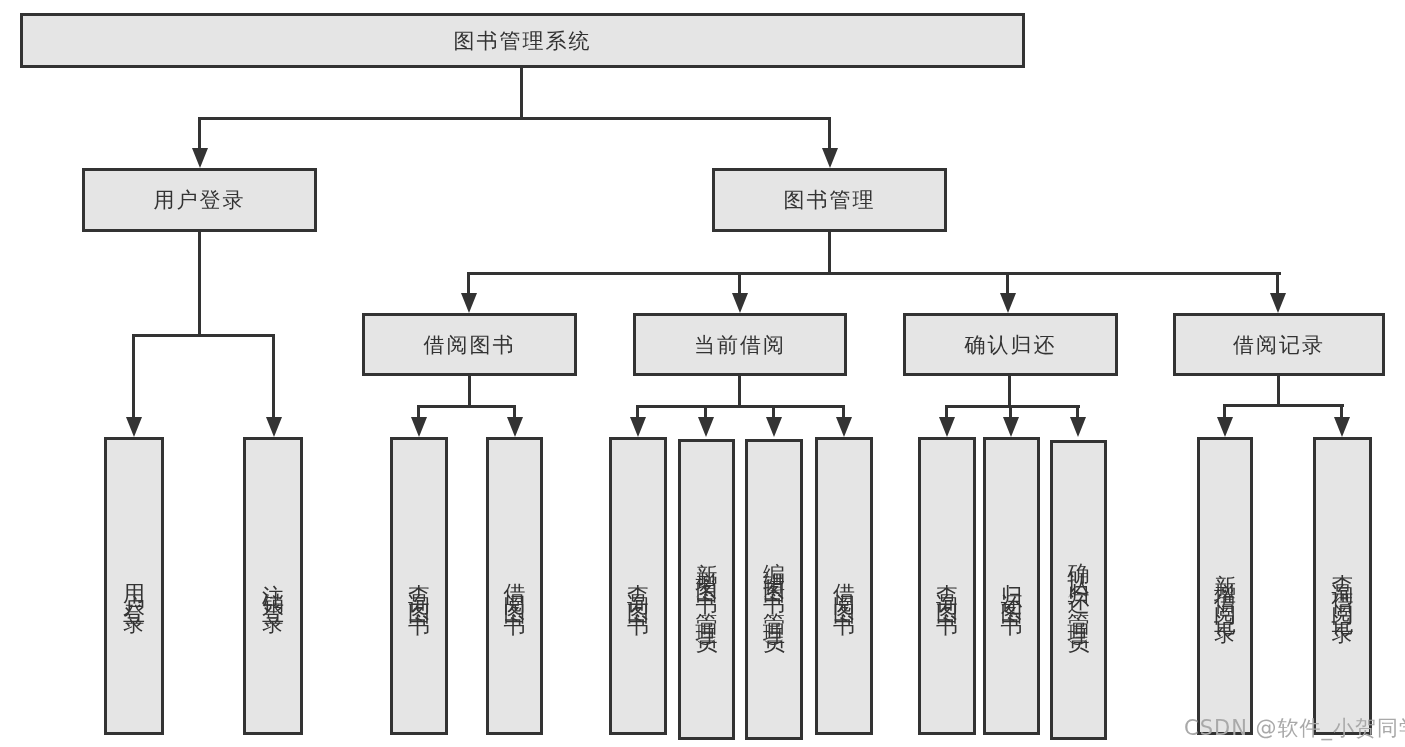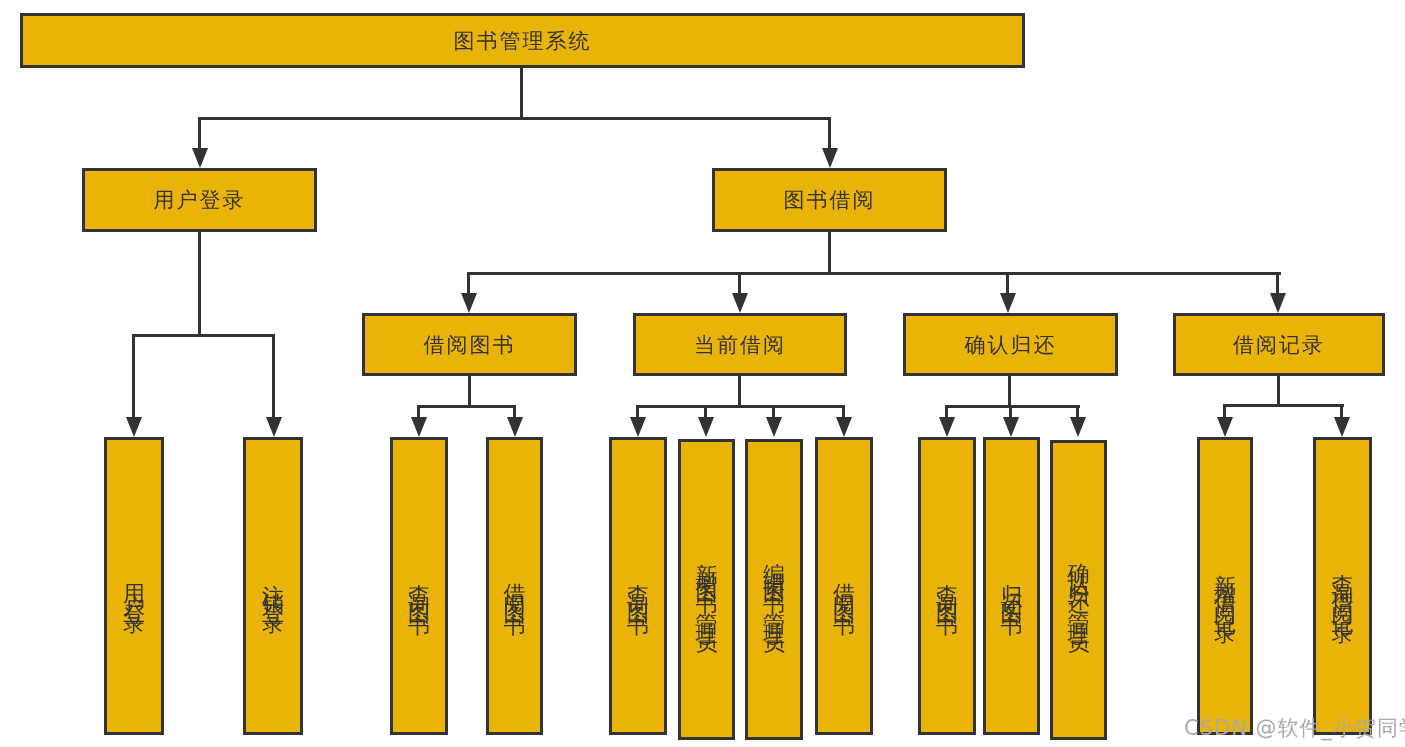--- a/index.html
+++ b/index.html
@@ -11,21 +11,21 @@
   }
   #canvas {
     position: relative;
     width: 1405px; height: 747px;
     background: #ffffff;
   }
   .box {
     position: absolute;
     box-sizing: border-box;
     border: 3px solid #333333;
-    background: #eab308;
+    background: #e5e5e5;
     display: flex;
     align-items: center;
     justify-content: center;
   }
   .box span {
     color: #333333;
     font-size: 21px;
     letter-spacing: 2px;
     white-space: nowrap;
   }
@@ -71,21 +71,21 @@
   <div class="ln" style="left:198px;top:117px;width:633px;height:3px"></div>
   <div class="ln" style="left:198px;top:117px;width:3px;height:33px"></div>
   <div class="arr" style="left:192px;top:148px"></div>
   <div class="ln" style="left:828px;top:117px;width:3px;height:33px"></div>
   <div class="arr" style="left:822px;top:148px"></div>
 
   <div class="box" style="left:82px;top:168px;width:235px;height:64px">
     <span>用户登录</span>
   </div>
   <div class="box" style="left:712px;top:168px;width:235px;height:64px">
-    <span>图书借阅</span>
+    <span>图书管理</span>
   </div>
 
   <div class="ln" style="left:198px;top:232px;width:3px;height:105px"></div>
   <div class="ln" style="left:132px;top:334px;width:143px;height:3px"></div>
   <div class="ln" style="left:132px;top:334px;width:3px;height:85px"></div>
   <div class="arr" style="left:126px;top:417px"></div>
   <div class="ln" style="left:272px;top:334px;width:3px;height:85px"></div>
   <div class="arr" style="left:266px;top:417px"></div>
 
   <div class="ln" style="left:828px;top:232px;width:3px;height:43px"></div>

